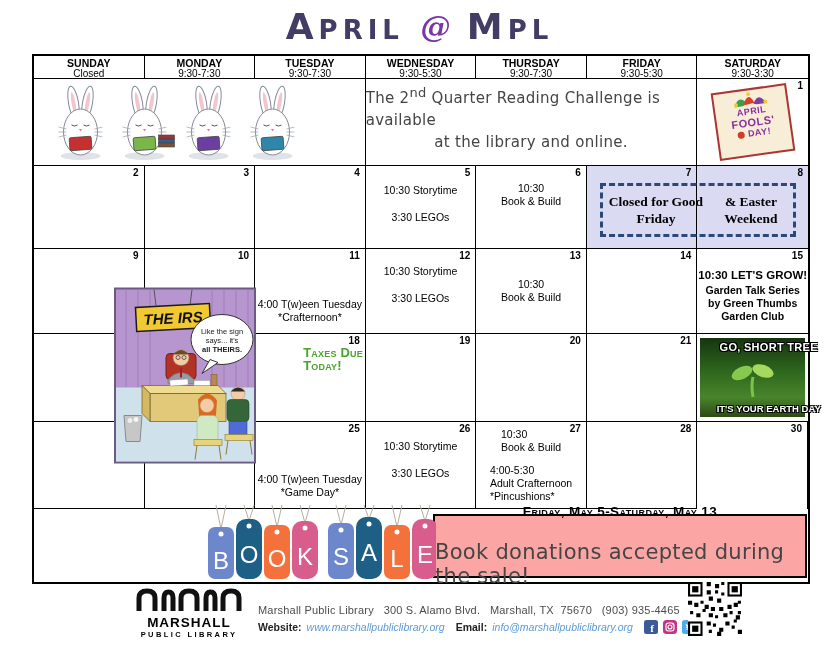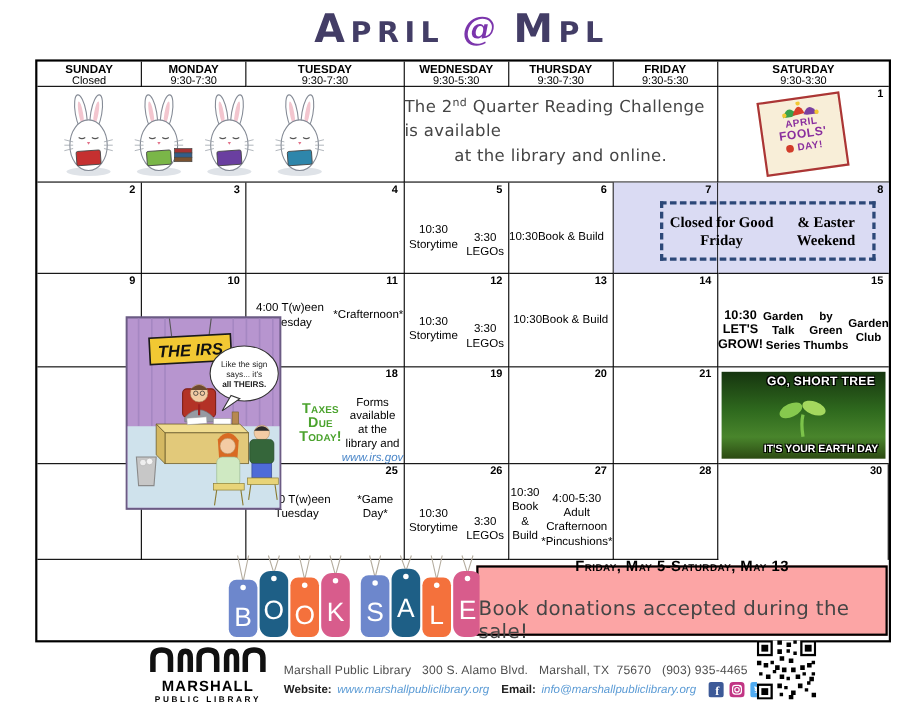--- a/index.html
+++ b/index.html
@@ -25,40 +25,40 @@
   .c3{grid-column:span 3;}
   .c6{grid-column:span 6;}
   .lav{background:#dadbf3;}
 
   .hdr{text-align:center;padding-top:1px;}
   .hd{font-weight:bold;font-size:10.5px;line-height:12px;display:block;}
   .hh{font-size:10px;line-height:10px;display:block;}
 
   .date{position:absolute;top:1px;right:5px;font-size:10px;font-weight:bold;z-index:2;}
 
-  .ev{display:flex;flex-direction:row;align-items:center;text-align:center;
+  .ev{display:flex;flex-direction:column;align-items:center;text-align:left;
       font-size:10.5px;line-height:13px;height:100%;box-sizing:border-box;}
   .gap14>*+*{margin-top:14px;}
   .pt6{padding-top:6px;}.pt12{padding-top:12px;margin-left:48px;}.pt16{padding-top:16px;}
   .pt18{padding-top:18px;}.pt20{padding-top:20px;}.pt26{padding-top:26px;}
   .end{justify-content:flex-end;padding-bottom:9px;}
   .center{justify-content:center;}
   .b{font-weight:bold;}
   .big{font-size:11.5px;font-weight:bold;margin-bottom:2px;}
   .tax-title{font-variant:small-caps;font-weight:bold;font-size:13px;color:#4ba32e;letter-spacing:.2px;}
   .tax-lines{margin-top:15px;line-height:12.5px;}
   .link{color:#4a86c8;font-style:italic;text-decoration:none;display:block;}
   .grp2{margin-top:10px;}
   .gap4>*+*{margin-top:4px;}
 
   
   .hand{font-family:"DejaVu Sans",sans-serif;color:#454545;letter-spacing:.3px;}
   .challenge{display:flex;flex-direction:column;justify-content:center;align-items:center;
              height:100%;font-size:15px;line-height:22px;padding-bottom:10px;box-sizing:border-box;}
-  sup{font-size:10px;}
+  sup{font-size:13px;}
 
   
   .closed-box{position:absolute;left:566px;top:127px;width:190px;height:48px;
               border:3px dashed #2c4878;display:flex;flex-direction:row;justify-content:center;
               align-items:center;text-align:center;z-index:3;
               font-family:"Liberation Serif",serif;font-size:13.5px;font-weight:600;line-height:17px;}
 
   
   .fools{width:72px;height:62px;margin:9px auto 0;transform:rotate(-8deg);
          background:#f8eed8;border:2px solid #ab3535;display:flex;flex-direction:column;
@@ -77,21 +77,21 @@
   .et{top:3px;font-size:11px;letter-spacing:.3px;}
   .eb{bottom:3px;font-size:9.5px;}
 
   
   .irs{position:absolute;left:80px;top:231px;width:142px;height:177px;z-index:4;}
   .sale{position:absolute;left:170px;top:447px;width:232px;height:80px;z-index:4;}
   .note-box{position:absolute;left:399px;top:458px;width:374px;height:64px;border:2px solid #000;
             background:#fca5a5;z-index:3;display:flex;flex-direction:column;justify-content:center;
             align-items:center;box-sizing:border-box;}
   .note1{font-variant:small-caps;font-weight:bold;font-size:13.5px;letter-spacing:.4px;}
-  .note2{font-size:18px;margin-top:21px;}
+  .note2{font-size:21px;margin-top:21px;}
 
   .bunnies{position:absolute;bottom:2px;left:10px;}
 
   
   .footer{position:absolute;left:0;top:588px;width:839px;height:57px;}
   .logo{position:absolute;left:128px;top:0;width:122px;text-align:center;}
   .logo-t{font-weight:bold;font-size:13.5px;letter-spacing:1px;line-height:14px;margin-top:1px;}
   .logo-s{font-weight:bold;font-size:7.5px;letter-spacing:2.4px;line-height:9px;}
   .finfo{position:absolute;left:258px;top:5px;}
   .info{font-size:11px;color:#4d4d4d;white-space:pre;letter-spacing:.2px;margin-top:11px;}
@@ -264,25 +264,20 @@
       <span class="b">Garden Club</span>
     </div>
   </div>
 
   <div class="cell"></div>
   <div class="cell"></div>
   <div class="cell">
     <span class="date">18</span>
     <div class="ev pt12">
       <span class="tax-title">Taxes Due Today!</span>
-      <div class="tax-lines">
-        <span style="display:block">Forms available</span>
-        <span style="display:block">at the library and</span>
-        <a href="#" class="link">www.irs.gov</a>
-      </div>
     </div>
   </div>
   <div class="cell">
     <span class="date">19</span>
   </div>
   <div class="cell">
     <span class="date">20</span>
   </div>
   <div class="cell">
     <span class="date">21</span>

